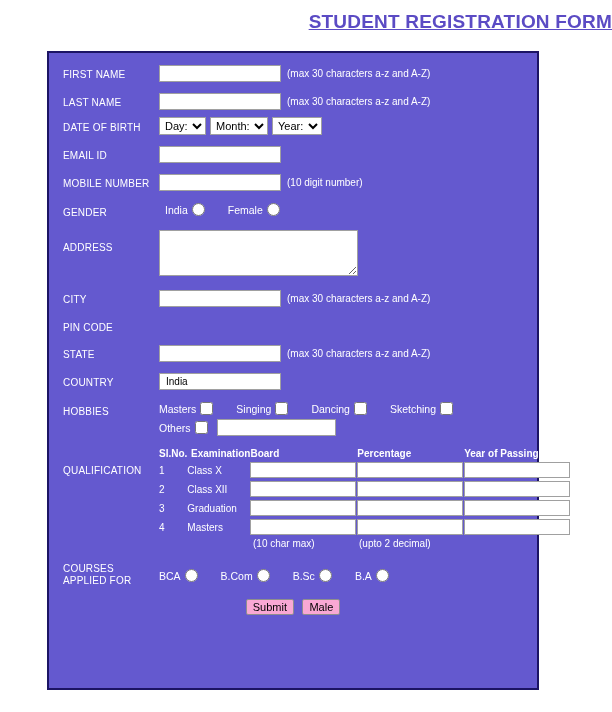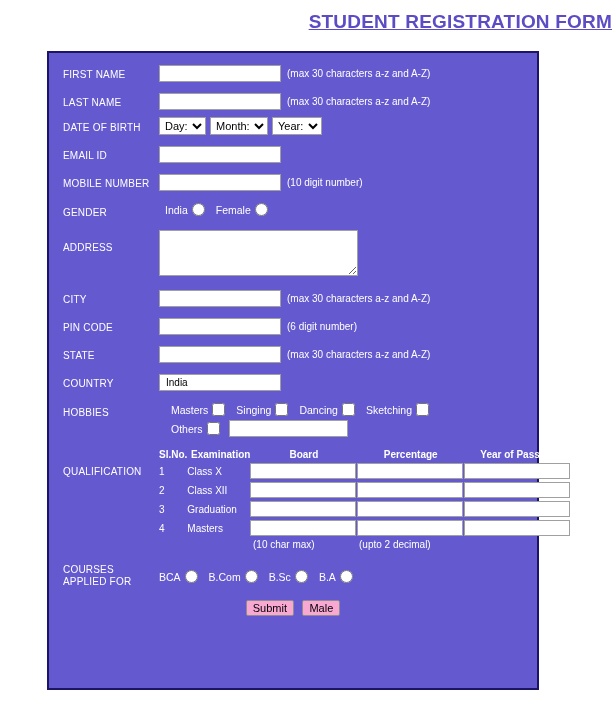--- a/index.html
+++ b/index.html
@@ -111,36 +111,36 @@
   }
 
   input[type="radio"], input[type="checkbox"] {
     margin: 0 3px 0 4px;
     vertical-align: middle;
   }
 
   .opt-label {
     font-size: 10.5px;
     color: #ffffff;
-    margin-left: 8px;
+    margin-left: 20px;
   }
   .opt-label:first-child { margin-left: 0; }
 
   
   #qualification-table {
     border-collapse: collapse;
     font-size: 10px;
     color: #ffffff;
   }
   #qualification-table th {
     font-size: 10px;
     font-weight: bold;
     color: #ffffff;
     padding: 0 0 3px 0;
-    text-align: center;
+    text-align: left;
     white-space: nowrap;
   }
   #qualification-table th.c-sl { width: 26px; text-align: left; }
   #qualification-table th.c-exam { width: 68px; text-align: right; }
   #qualification-table th.c-in { width: 108px; }
   #qualification-table td {
     padding: 0 0 3px 0;
     font-size: 10px;
     color: #ffffff;
     vertical-align: middle;
@@ -256,43 +256,39 @@
   <div class="row" style="margin-top:14px;">
     <div class="lbl">CITY</div>
     <div class="ctrl">
       <input class="txt" type="text" value="" style="">
       <span class="hint">(max 30 characters a-z and A-Z)</span>
     </div>
   </div>
 
   <div class="row" style="margin-top:11px;">
     <div class="lbl">PIN CODE</div>
-    <div class="ctrl">
-      <input class="txt" type="text" value="" style="">
-      <span class="hint">(6 digit number)</span>
-    </div>
   </div>
 
   <div class="row" style="margin-top:11px;">
     <div class="lbl">STATE</div>
     <div class="ctrl">
       <input class="txt" type="text" value="" style="">
       <span class="hint">(max 30 characters a-z and A-Z)</span>
     </div>
   </div>
 
   <div class="row" style="margin-top:11px;">
     <div class="lbl">COUNTRY</div>
     <div class="ctrl">
       <input class="txt" type="text" value="India" style="">
       <span class="hint"></span>
     </div>
   </div>
 
-  <div class="row" style="margin-top:12px;gap:12px;">
+  <div class="row" style="margin-top:12px;">
     <div class="lbl">HOBBIES</div>
     <div class="ctrl" style="display:block;">
       <div style="display:flex;align-items:center;">
         <span class="opt-label">Masters</span>
         <input type="checkbox" style="">
         <span class="opt-label">Singing</span>
         <input type="checkbox" style="">
         <span class="opt-label">Dancing</span>
         <input type="checkbox" style="">
         <span class="opt-label">Sketching</span>

